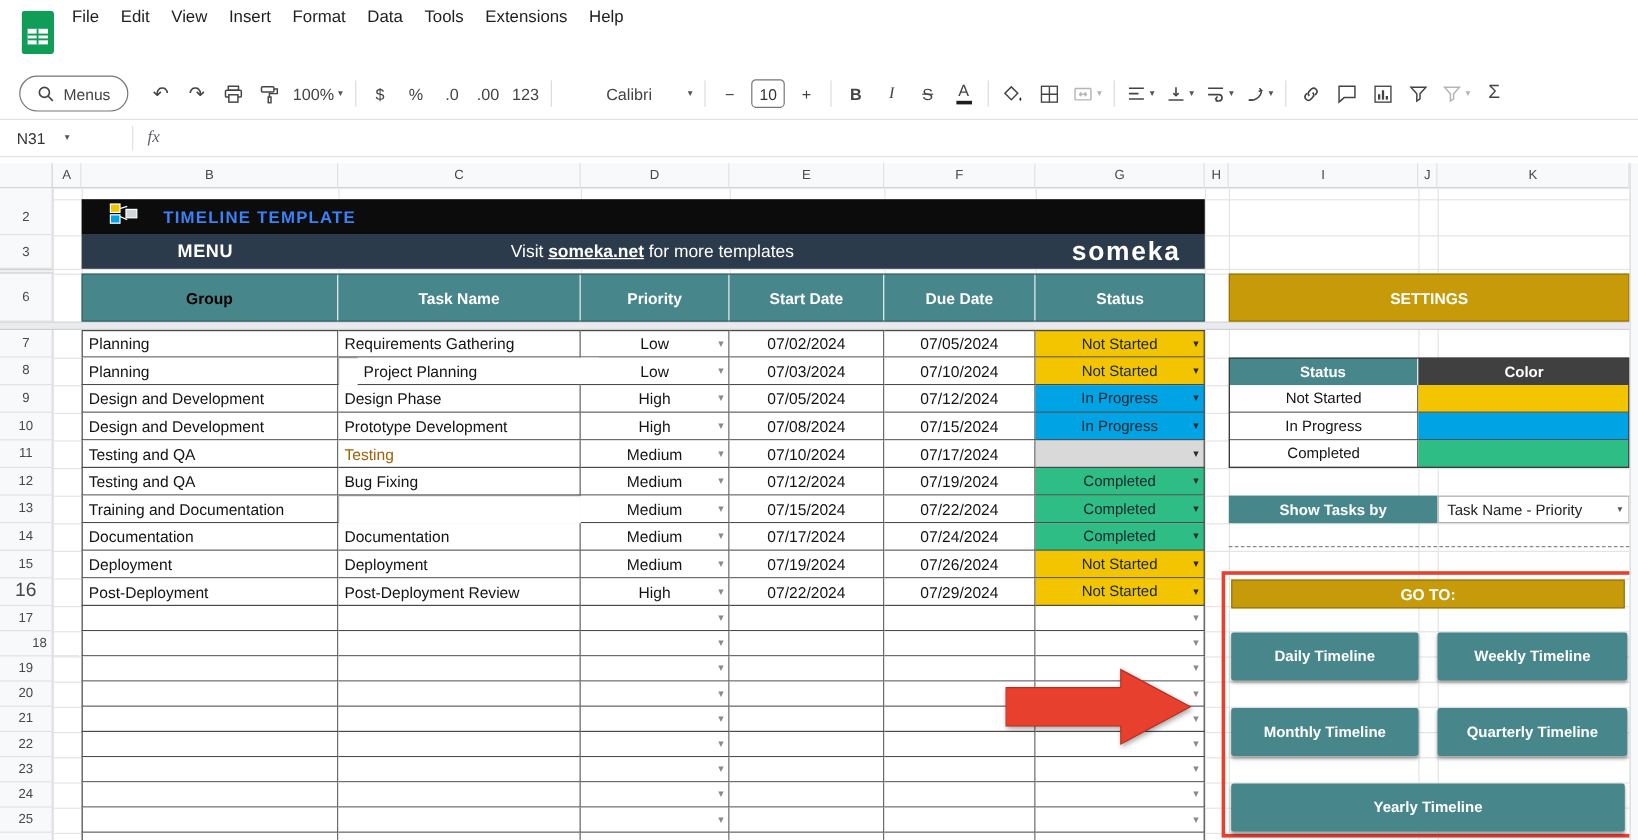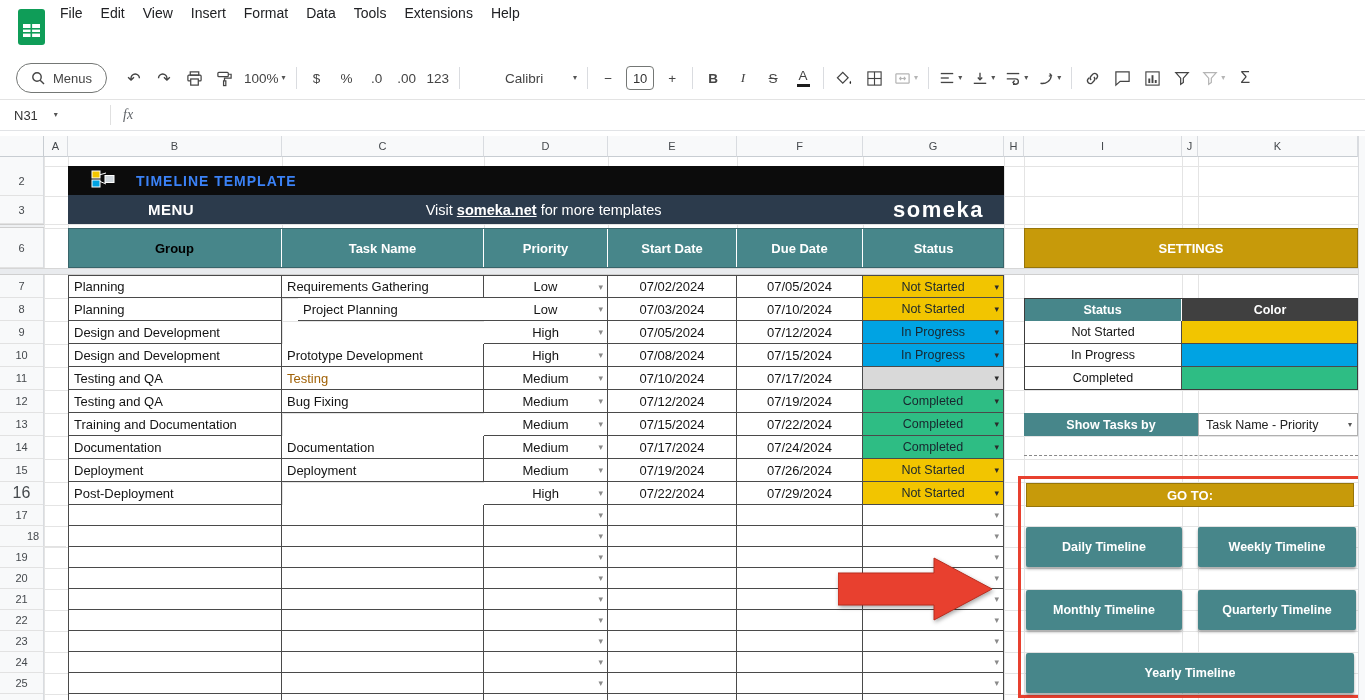--- a/index.html
+++ b/index.html
@@ -323,20 +323,21 @@
       <div style="position: absolute; box-sizing: border-box; left: 608px; top: 275px; width: 129px; height: 23px; background: rgb(255, 255, 255); border-right: 1px solid rgb(74, 74, 74); border-bottom: 1px solid rgb(74, 74, 74); border-top: 1px solid rgb(74, 74, 74); display: flex; align-items: center; justify-content: center; font-size: 13px; color: rgb(20, 20, 20); z-index: 3;">07/02/2024</div>
       <div style="position: absolute; box-sizing: border-box; left: 737px; top: 275px; width: 126px; height: 23px; background: rgb(255, 255, 255); border-right: 1px solid rgb(74, 74, 74); border-bottom: 1px solid rgb(74, 74, 74); border-top: 1px solid rgb(74, 74, 74); display: flex; align-items: center; justify-content: center; font-size: 13px; color: rgb(20, 20, 20); z-index: 3;">07/05/2024</div>
       <div style="position: absolute; box-sizing: border-box; left: 863px; top: 275px; width: 141px; height: 23px; background: rgb(242, 197, 0); border-right: 1px solid rgb(74, 74, 74); border-bottom: 1px solid rgb(74, 74, 74); border-top: 1px solid rgb(74, 74, 74); display: flex; align-items: center; justify-content: center; font-size: 12.5px; color: rgb(24, 38, 46); z-index: 3;">Not Started<span style="position: absolute; right: 4px; top: 50%; transform: translateY(-50%); font-size: 9px; line-height: 1; color: rgb(43, 43, 43);">▾</span></div>
       <div style="position: absolute; box-sizing: border-box; left: 68px; top: 298px; width: 214px; height: 23px; background: rgb(255, 255, 255); border-left: 1px solid rgb(74, 74, 74); border-right: 1px solid rgb(74, 74, 74); border-bottom: 1px solid rgb(74, 74, 74); display: flex; align-items: center; padding-left: 5px; font-size: 13px; color: rgb(20, 20, 20); z-index: 3; overflow: hidden;">Planning</div>
       <div style="position: absolute; box-sizing: border-box; left: 282px; top: 298px; width: 202px; height: 23px; background: rgb(255, 255, 255); border-right: 1px solid rgb(74, 74, 74); border-bottom: 1px solid rgb(74, 74, 74); display: flex; align-items: center; padding-left: 5px; font-size: 13px; color: rgb(20, 20, 20); z-index: 3; overflow: hidden; margin-left: 16px;">Project Planning</div>
       <div style="position: absolute; box-sizing: border-box; left: 484px; top: 298px; width: 124px; height: 23px; background: rgb(255, 255, 255); border-right: 1px solid rgb(74, 74, 74); border-bottom: 1px solid rgb(74, 74, 74); display: flex; align-items: center; justify-content: center; font-size: 13px; color: rgb(20, 20, 20); z-index: 3;">Low<span style="position: absolute; right: 4px; top: 50%; transform: translateY(-50%); font-size: 9px; line-height: 1; color: rgb(138, 138, 138);">▾</span></div>
       <div style="position: absolute; box-sizing: border-box; left: 608px; top: 298px; width: 129px; height: 23px; background: rgb(255, 255, 255); border-right: 1px solid rgb(74, 74, 74); border-bottom: 1px solid rgb(74, 74, 74); display: flex; align-items: center; justify-content: center; font-size: 13px; color: rgb(20, 20, 20); z-index: 3;">07/03/2024</div>
       <div style="position: absolute; box-sizing: border-box; left: 737px; top: 298px; width: 126px; height: 23px; background: rgb(255, 255, 255); border-right: 1px solid rgb(74, 74, 74); border-bottom: 1px solid rgb(74, 74, 74); display: flex; align-items: center; justify-content: center; font-size: 13px; color: rgb(20, 20, 20); z-index: 3;">07/10/2024</div>
       <div style="position: absolute; box-sizing: border-box; left: 863px; top: 298px; width: 141px; height: 23px; background: rgb(242, 197, 0); border-right: 1px solid rgb(74, 74, 74); border-bottom: 1px solid rgb(74, 74, 74); display: flex; align-items: center; justify-content: center; font-size: 12.5px; color: rgb(24, 38, 46); z-index: 3;">Not Started<span style="position: absolute; right: 4px; top: 50%; transform: translateY(-50%); font-size: 9px; line-height: 1; color: rgb(43, 43, 43);">▾</span></div>
       <div style="position: absolute; box-sizing: border-box; left: 68px; top: 321px; width: 214px; height: 23px; background: rgb(255, 255, 255); border-left: 1px solid rgb(74, 74, 74); border-right: 1px solid rgb(74, 74, 74); border-bottom: 1px solid rgb(74, 74, 74); display: flex; align-items: center; padding-left: 5px; font-size: 13px; color: rgb(20, 20, 20); z-index: 3; overflow: hidden;">Design and Development</div>
+      <div style="position: absolute; box-sizing: border-box; left: 282px; top: 321px; width: 202px; height: 23px; background: rgb(255, 255, 255); border-right: 1px solid rgb(74, 74, 74); border-bottom: 1px solid rgb(74, 74, 74); display: flex; align-items: center; padding-left: 5px; font-size: 13px; color: rgb(20, 20, 20); z-index: 3; overflow: hidden;">Design Phase</div>
       <div style="position: absolute; box-sizing: border-box; left: 484px; top: 321px; width: 124px; height: 23px; background: rgb(255, 255, 255); border-right: 1px solid rgb(74, 74, 74); border-bottom: 1px solid rgb(74, 74, 74); display: flex; align-items: center; justify-content: center; font-size: 13px; color: rgb(20, 20, 20); z-index: 3;">High<span style="position: absolute; right: 4px; top: 50%; transform: translateY(-50%); font-size: 9px; line-height: 1; color: rgb(138, 138, 138);">▾</span></div>
       <div style="position: absolute; box-sizing: border-box; left: 608px; top: 321px; width: 129px; height: 23px; background: rgb(255, 255, 255); border-right: 1px solid rgb(74, 74, 74); border-bottom: 1px solid rgb(74, 74, 74); display: flex; align-items: center; justify-content: center; font-size: 13px; color: rgb(20, 20, 20); z-index: 3;">07/05/2024</div>
       <div style="position: absolute; box-sizing: border-box; left: 737px; top: 321px; width: 126px; height: 23px; background: rgb(255, 255, 255); border-right: 1px solid rgb(74, 74, 74); border-bottom: 1px solid rgb(74, 74, 74); display: flex; align-items: center; justify-content: center; font-size: 13px; color: rgb(20, 20, 20); z-index: 3;">07/12/2024</div>
       <div style="position: absolute; box-sizing: border-box; left: 863px; top: 321px; width: 141px; height: 23px; background: rgb(0, 163, 227); border-right: 1px solid rgb(74, 74, 74); border-bottom: 1px solid rgb(74, 74, 74); display: flex; align-items: center; justify-content: center; font-size: 12.5px; color: rgb(24, 38, 46); z-index: 3;">In Progress<span style="position: absolute; right: 4px; top: 50%; transform: translateY(-50%); font-size: 9px; line-height: 1; color: rgb(43, 43, 43);">▾</span></div>
       <div style="position: absolute; box-sizing: border-box; left: 68px; top: 344px; width: 214px; height: 23px; background: rgb(255, 255, 255); border-left: 1px solid rgb(74, 74, 74); border-right: 1px solid rgb(74, 74, 74); border-bottom: 1px solid rgb(74, 74, 74); display: flex; align-items: center; padding-left: 5px; font-size: 13px; color: rgb(20, 20, 20); z-index: 3; overflow: hidden;">Design and Development</div>
       <div style="position: absolute; box-sizing: border-box; left: 282px; top: 344px; width: 202px; height: 23px; background: rgb(255, 255, 255); border-right: 1px solid rgb(74, 74, 74); border-bottom: 1px solid rgb(74, 74, 74); display: flex; align-items: center; padding-left: 5px; font-size: 13px; color: rgb(20, 20, 20); z-index: 3; overflow: hidden;">Prototype Development</div>
       <div style="position: absolute; box-sizing: border-box; left: 484px; top: 344px; width: 124px; height: 23px; background: rgb(255, 255, 255); border-right: 1px solid rgb(74, 74, 74); border-bottom: 1px solid rgb(74, 74, 74); display: flex; align-items: center; justify-content: center; font-size: 13px; color: rgb(20, 20, 20); z-index: 3;">High<span style="position: absolute; right: 4px; top: 50%; transform: translateY(-50%); font-size: 9px; line-height: 1; color: rgb(138, 138, 138);">▾</span></div>
       <div style="position: absolute; box-sizing: border-box; left: 608px; top: 344px; width: 129px; height: 23px; background: rgb(255, 255, 255); border-right: 1px solid rgb(74, 74, 74); border-bottom: 1px solid rgb(74, 74, 74); display: flex; align-items: center; justify-content: center; font-size: 13px; color: rgb(20, 20, 20); z-index: 3;">07/08/2024</div>
       <div style="position: absolute; box-sizing: border-box; left: 737px; top: 344px; width: 126px; height: 23px; background: rgb(255, 255, 255); border-right: 1px solid rgb(74, 74, 74); border-bottom: 1px solid rgb(74, 74, 74); display: flex; align-items: center; justify-content: center; font-size: 13px; color: rgb(20, 20, 20); z-index: 3;">07/15/2024</div>
       <div style="position: absolute; box-sizing: border-box; left: 863px; top: 344px; width: 141px; height: 23px; background: rgb(0, 163, 227); border-right: 1px solid rgb(74, 74, 74); border-bottom: 1px solid rgb(74, 74, 74); display: flex; align-items: center; justify-content: center; font-size: 12.5px; color: rgb(24, 38, 46); z-index: 3;">In Progress<span style="position: absolute; right: 4px; top: 50%; transform: translateY(-50%); font-size: 9px; line-height: 1; color: rgb(43, 43, 43);">▾</span></div>
@@ -365,20 +366,21 @@
       <div style="position: absolute; box-sizing: border-box; left: 608px; top: 436px; width: 129px; height: 23px; background: rgb(255, 255, 255); border-right: 1px solid rgb(74, 74, 74); border-bottom: 1px solid rgb(74, 74, 74); display: flex; align-items: center; justify-content: center; font-size: 13px; color: rgb(20, 20, 20); z-index: 3;">07/17/2024</div>
       <div style="position: absolute; box-sizing: border-box; left: 737px; top: 436px; width: 126px; height: 23px; background: rgb(255, 255, 255); border-right: 1px solid rgb(74, 74, 74); border-bottom: 1px solid rgb(74, 74, 74); display: flex; align-items: center; justify-content: center; font-size: 13px; color: rgb(20, 20, 20); z-index: 3;">07/24/2024</div>
       <div style="position: absolute; box-sizing: border-box; left: 863px; top: 436px; width: 141px; height: 23px; background: rgb(46, 189, 132); border-right: 1px solid rgb(74, 74, 74); border-bottom: 1px solid rgb(74, 74, 74); display: flex; align-items: center; justify-content: center; font-size: 12.5px; color: rgb(24, 38, 46); z-index: 3;">Completed<span style="position: absolute; right: 4px; top: 50%; transform: translateY(-50%); font-size: 9px; line-height: 1; color: rgb(43, 43, 43);">▾</span></div>
       <div style="position: absolute; box-sizing: border-box; left: 68px; top: 459px; width: 214px; height: 23px; background: rgb(255, 255, 255); border-left: 1px solid rgb(74, 74, 74); border-right: 1px solid rgb(74, 74, 74); border-bottom: 1px solid rgb(74, 74, 74); display: flex; align-items: center; padding-left: 5px; font-size: 13px; color: rgb(20, 20, 20); z-index: 3; overflow: hidden;">Deployment</div>
       <div style="position: absolute; box-sizing: border-box; left: 282px; top: 459px; width: 202px; height: 23px; background: rgb(255, 255, 255); border-right: 1px solid rgb(74, 74, 74); border-bottom: 1px solid rgb(74, 74, 74); display: flex; align-items: center; padding-left: 5px; font-size: 13px; color: rgb(20, 20, 20); z-index: 3; overflow: hidden;">Deployment</div>
       <div style="position: absolute; box-sizing: border-box; left: 484px; top: 459px; width: 124px; height: 23px; background: rgb(255, 255, 255); border-right: 1px solid rgb(74, 74, 74); border-bottom: 1px solid rgb(74, 74, 74); display: flex; align-items: center; justify-content: center; font-size: 13px; color: rgb(20, 20, 20); z-index: 3;">Medium<span style="position: absolute; right: 4px; top: 50%; transform: translateY(-50%); font-size: 9px; line-height: 1; color: rgb(138, 138, 138);">▾</span></div>
       <div style="position: absolute; box-sizing: border-box; left: 608px; top: 459px; width: 129px; height: 23px; background: rgb(255, 255, 255); border-right: 1px solid rgb(74, 74, 74); border-bottom: 1px solid rgb(74, 74, 74); display: flex; align-items: center; justify-content: center; font-size: 13px; color: rgb(20, 20, 20); z-index: 3;">07/19/2024</div>
       <div style="position: absolute; box-sizing: border-box; left: 737px; top: 459px; width: 126px; height: 23px; background: rgb(255, 255, 255); border-right: 1px solid rgb(74, 74, 74); border-bottom: 1px solid rgb(74, 74, 74); display: flex; align-items: center; justify-content: center; font-size: 13px; color: rgb(20, 20, 20); z-index: 3;">07/26/2024</div>
       <div style="position: absolute; box-sizing: border-box; left: 863px; top: 459px; width: 141px; height: 23px; background: rgb(242, 197, 0); border-right: 1px solid rgb(74, 74, 74); border-bottom: 1px solid rgb(74, 74, 74); display: flex; align-items: center; justify-content: center; font-size: 12.5px; color: rgb(24, 38, 46); z-index: 3;">Not Started<span style="position: absolute; right: 4px; top: 50%; transform: translateY(-50%); font-size: 9px; line-height: 1; color: rgb(43, 43, 43);">▾</span></div>
       <div style="position: absolute; box-sizing: border-box; left: 68px; top: 482px; width: 214px; height: 23px; background: rgb(255, 255, 255); border-left: 1px solid rgb(74, 74, 74); border-right: 1px solid rgb(74, 74, 74); border-bottom: 1px solid rgb(74, 74, 74); display: flex; align-items: center; padding-left: 5px; font-size: 13px; color: rgb(20, 20, 20); z-index: 3; overflow: hidden;">Post-Deployment</div>
+      <div style="position: absolute; box-sizing: border-box; left: 282px; top: 482px; width: 202px; height: 23px; background: rgb(255, 255, 255); border-right: 1px solid rgb(74, 74, 74); border-bottom: 1px solid rgb(74, 74, 74); display: flex; align-items: center; padding-left: 5px; font-size: 13px; color: rgb(20, 20, 20); z-index: 3; overflow: hidden;">Post-Deployment Review</div>
       <div style="position: absolute; box-sizing: border-box; left: 484px; top: 482px; width: 124px; height: 23px; background: rgb(255, 255, 255); border-right: 1px solid rgb(74, 74, 74); border-bottom: 1px solid rgb(74, 74, 74); display: flex; align-items: center; justify-content: center; font-size: 13px; color: rgb(20, 20, 20); z-index: 3;">High<span style="position: absolute; right: 4px; top: 50%; transform: translateY(-50%); font-size: 9px; line-height: 1; color: rgb(138, 138, 138);">▾</span></div>
       <div style="position: absolute; box-sizing: border-box; left: 608px; top: 482px; width: 129px; height: 23px; background: rgb(255, 255, 255); border-right: 1px solid rgb(74, 74, 74); border-bottom: 1px solid rgb(74, 74, 74); display: flex; align-items: center; justify-content: center; font-size: 13px; color: rgb(20, 20, 20); z-index: 3;">07/22/2024</div>
       <div style="position: absolute; box-sizing: border-box; left: 737px; top: 482px; width: 126px; height: 23px; background: rgb(255, 255, 255); border-right: 1px solid rgb(74, 74, 74); border-bottom: 1px solid rgb(74, 74, 74); display: flex; align-items: center; justify-content: center; font-size: 13px; color: rgb(20, 20, 20); z-index: 3;">07/29/2024</div>
       <div style="position: absolute; box-sizing: border-box; left: 863px; top: 482px; width: 141px; height: 23px; background: rgb(242, 197, 0); border-right: 1px solid rgb(74, 74, 74); border-bottom: 1px solid rgb(74, 74, 74); display: flex; align-items: center; justify-content: center; font-size: 12.5px; color: rgb(24, 38, 46); z-index: 3;">Not Started<span style="position: absolute; right: 4px; top: 50%; transform: translateY(-50%); font-size: 9px; line-height: 1; color: rgb(43, 43, 43);">▾</span></div>
       <div style="position: absolute; box-sizing: border-box; left: 68px; top: 505px; width: 214px; height: 21px; background: rgb(255, 255, 255); border-left: 1px solid rgb(74, 74, 74); border-right: 1px solid rgb(74, 74, 74); border-bottom: 1px solid rgb(74, 74, 74); z-index: 3;"></div>
       <div style="position: absolute; box-sizing: border-box; left: 282px; top: 505px; width: 202px; height: 21px; background: rgb(255, 255, 255); border-right: 1px solid rgb(74, 74, 74); border-bottom: 1px solid rgb(74, 74, 74); z-index: 3;"></div>
       <div style="position: absolute; box-sizing: border-box; left: 484px; top: 505px; width: 124px; height: 21px; background: rgb(255, 255, 255); border-right: 1px solid rgb(74, 74, 74); border-bottom: 1px solid rgb(74, 74, 74); z-index: 3;">
         <span style="position: absolute; right: 4px; top: 50%; transform: translateY(-50%); font-size: 9px; line-height: 1; color: rgb(138, 138, 138);">▾</span>
       </div>
       <div style="position: absolute; box-sizing: border-box; left: 608px; top: 505px; width: 129px; height: 21px; background: rgb(255, 255, 255); border-right: 1px solid rgb(74, 74, 74); border-bottom: 1px solid rgb(74, 74, 74); z-index: 3;"></div>

